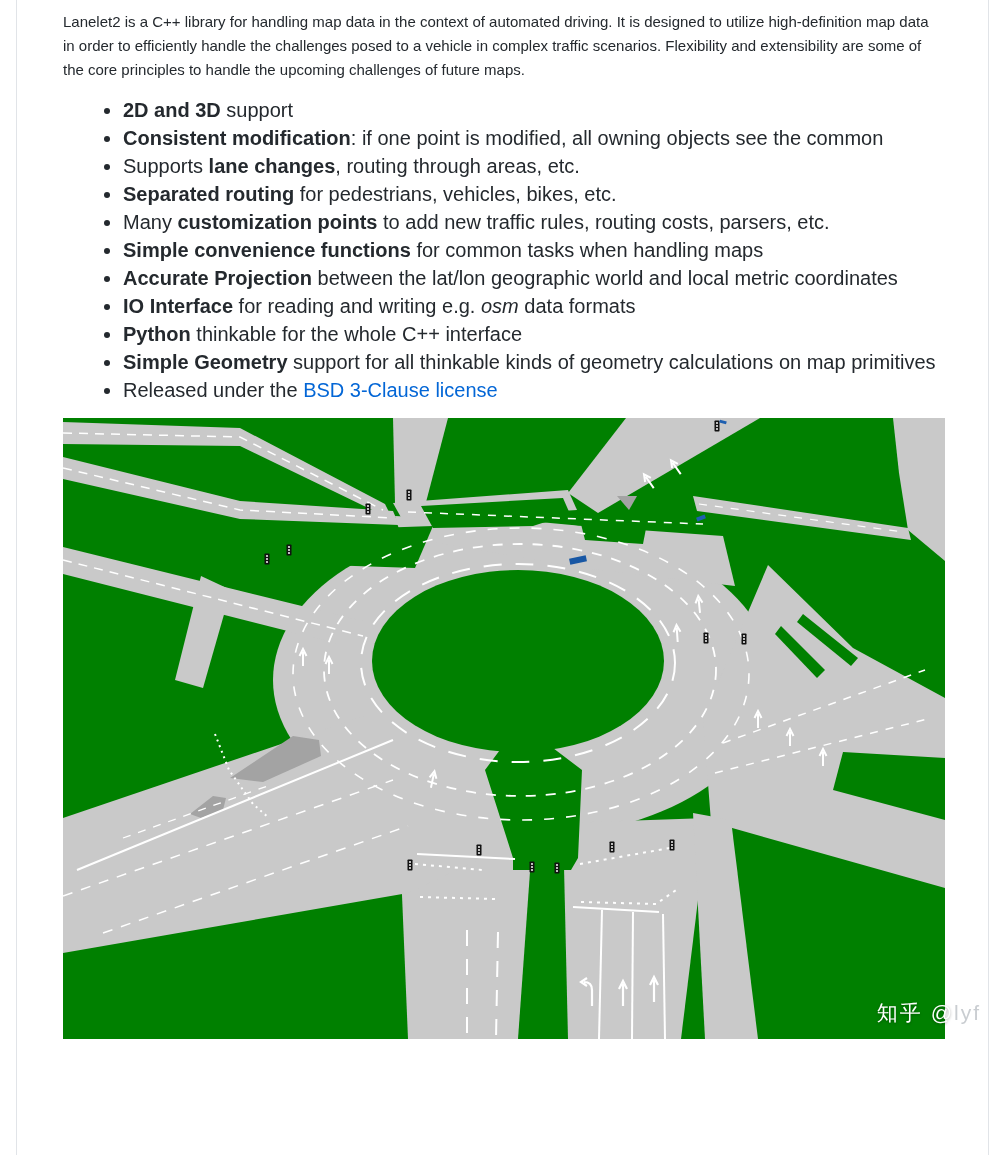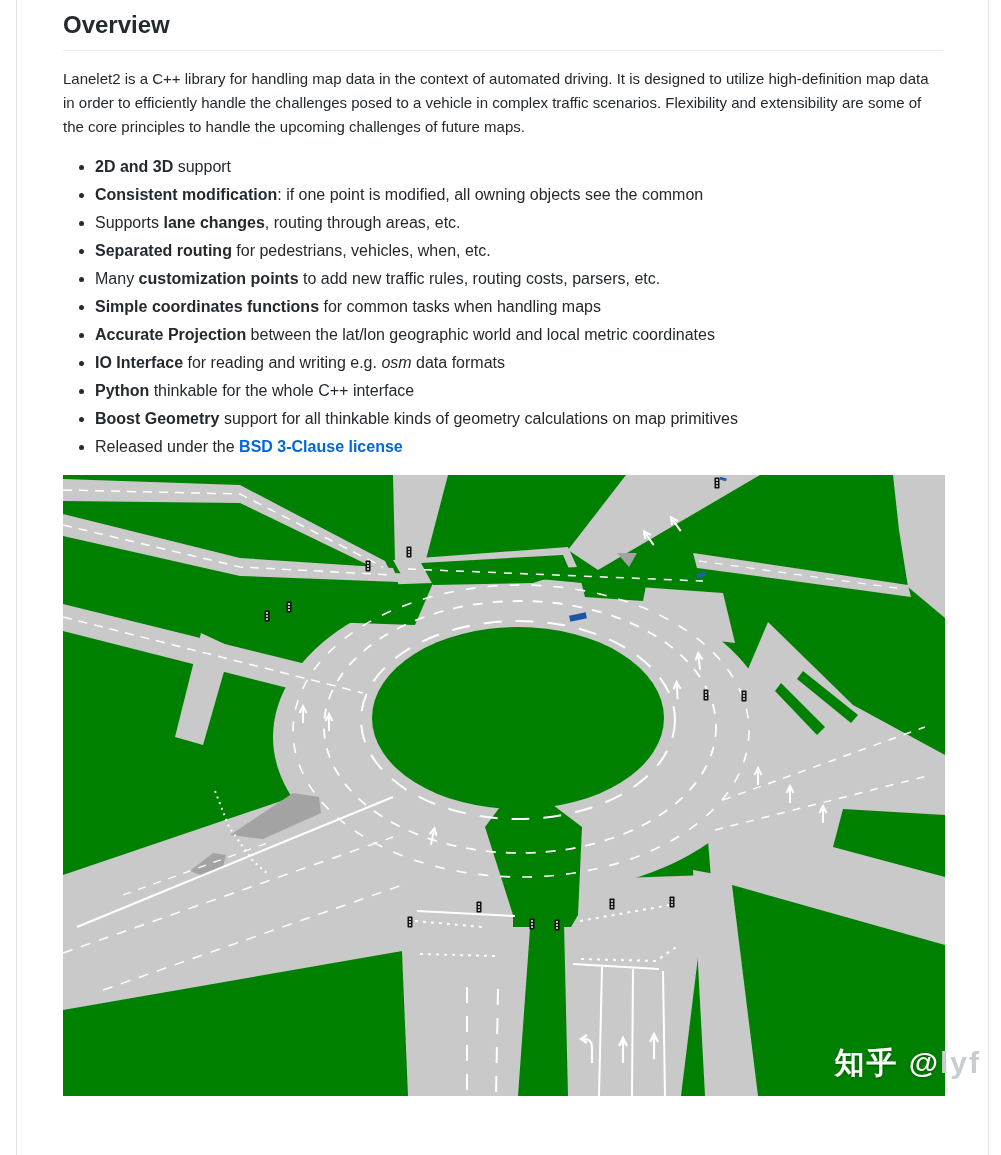--- a/index.html
+++ b/index.html
@@ -5,52 +5,51 @@
   html,body{margin:0;padding:0;background:#fff;}
   body{width:1001px;height:1155px;overflow:hidden;position:relative;
        font-family:"Liberation Sans","DejaVu Sans",sans-serif;}
   .doc{position:absolute;left:16px;top:0;width:973px;min-height:1155px;
        border-left:1px solid var(--border);border-right:1px solid var(--border);
        box-sizing:border-box;padding:10px 45px 0 46px;background:#fff;}
   h2.page-title{margin:0 0 16px 0;padding-bottom:10px;font-size:24px;line-height:1.25;
        font-weight:700;color:var(--text);border-bottom:1px solid var(--rule);}
   p.body-text{margin:0 0 16px 0;font-size:15px;line-height:24px;color:var(--text);}
   ul.features{margin:0 0 16px 0;padding-left:32px;color:var(--text);}
-  ul.features li{font-size:16px;line-height:24px;margin-top:4px;}
+  ul.features li{font-size:20px;line-height:24px;margin-top:4px;margin-left:28px;}
   ul.features li:first-child{margin-top:0;}
   ul.features strong{font-weight:700;}
   ul.features em{font-style:italic;}
-  ul.features a{color:var(--link);font-weight:700;text-decoration:none;cursor:pointer;}
+  ul.features a{color:var(--link);font-weight:400;text-decoration:none;cursor:pointer;}
   figure.map-figure{margin:0;position:relative;width:882px;height:621px;}
   figure.map-figure svg{display:block;}
   .grass{fill:var(--grass);} .road{fill:var(--road);} .dark{fill:var(--dark);}
   .mark{stroke:var(--marking);fill:none;stroke-linecap:butt;}
-  .watermark{position:absolute;right:-36px;bottom:12px;font-size:30px;font-weight:700;
+  .watermark{position:absolute;right:-36px;bottom:12px;font-size:21px;font-weight:400;
        letter-spacing:2px;white-space:nowrap;
        text-shadow:0 1px 3px rgba(0,0,0,.35);}
   .watermark .wm1{color:var(--wm1);}
   .watermark .wm2{color:var(--wm2);text-shadow:none;}
 </style>
 </head>
 <body>
 
 <div class="doc">
-  <h2 class="page-title">Overview</h2>
   <p class="body-text">Lanelet2 is a C++ library for handling map data in the context of automated driving. It is designed to utilize high-definition map data in order to efficiently handle the challenges posed to a vehicle in complex traffic scenarios. Flexibility and extensibility are some of the core principles to handle the upcoming challenges of future maps.</p>
   <ul class="features" id="features-list">
       <li><strong>2D and 3D</strong><span> support</span></li>
       <li><strong>Consistent modification</strong><span>: if one point is modified, all owning objects see the common</span></li>
       <li><span>Supports </span><strong>lane changes</strong><span>, routing through areas, etc.</span></li>
-      <li><strong>Separated routing</strong><span> for pedestrians, vehicles, when, etc.</span></li>
+      <li><strong>Separated routing</strong><span> for pedestrians, vehicles, bikes, etc.</span></li>
       <li><span>Many </span><strong>customization points</strong><span> to add new traffic rules, routing costs, parsers, etc.</span></li>
-      <li><strong>Simple coordinates functions</strong><span> for common tasks when handling maps</span></li>
+      <li><strong>Simple convenience functions</strong><span> for common tasks when handling maps</span></li>
       <li><strong>Accurate Projection</strong><span> between the lat/lon geographic world and local metric coordinates</span></li>
       <li><strong>IO Interface</strong><span> for reading and writing e.g. </span><em>osm</em><span> data formats</span></li>
       <li><strong>Python</strong><span> thinkable for the whole C++ interface</span></li>
-      <li><strong>Boost Geometry</strong><span> support for all thinkable kinds of geometry calculations on map primitives</span></li>
+      <li><strong>Simple Geometry</strong><span> support for all thinkable kinds of geometry calculations on map primitives</span></li>
       <li><span>Released under the </span><a href="#">BSD 3-Clause license</a></li>
     </ul>
 
   <figure class="map-figure">
     <svg width="882" height="621" viewBox="0 0 882 621">
 
       <rect class="grass" x="0" y="0" width="882" height="621"></rect>
 
       <g>
         <ellipse class="road" cx="460" cy="262" rx="250" ry="158"></ellipse>

